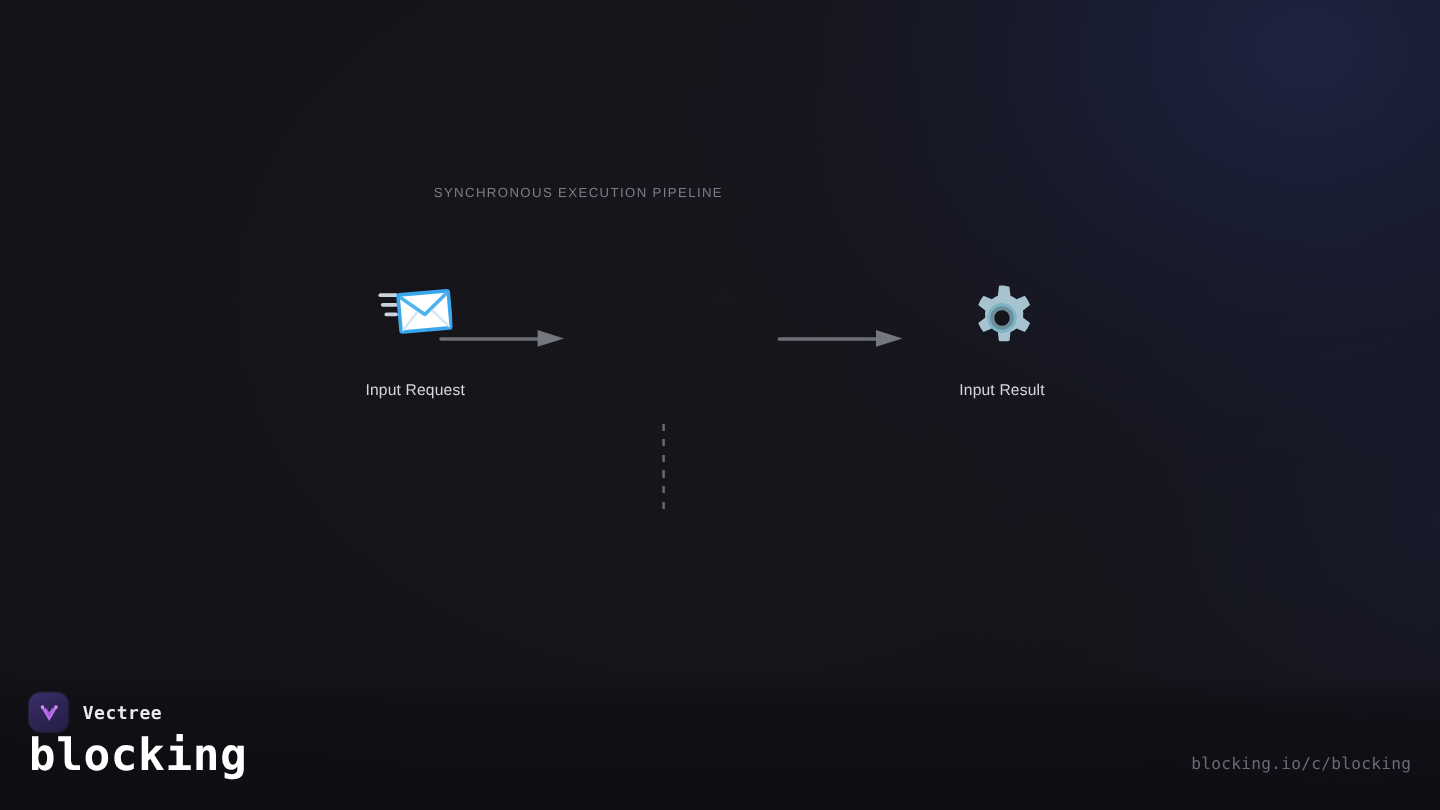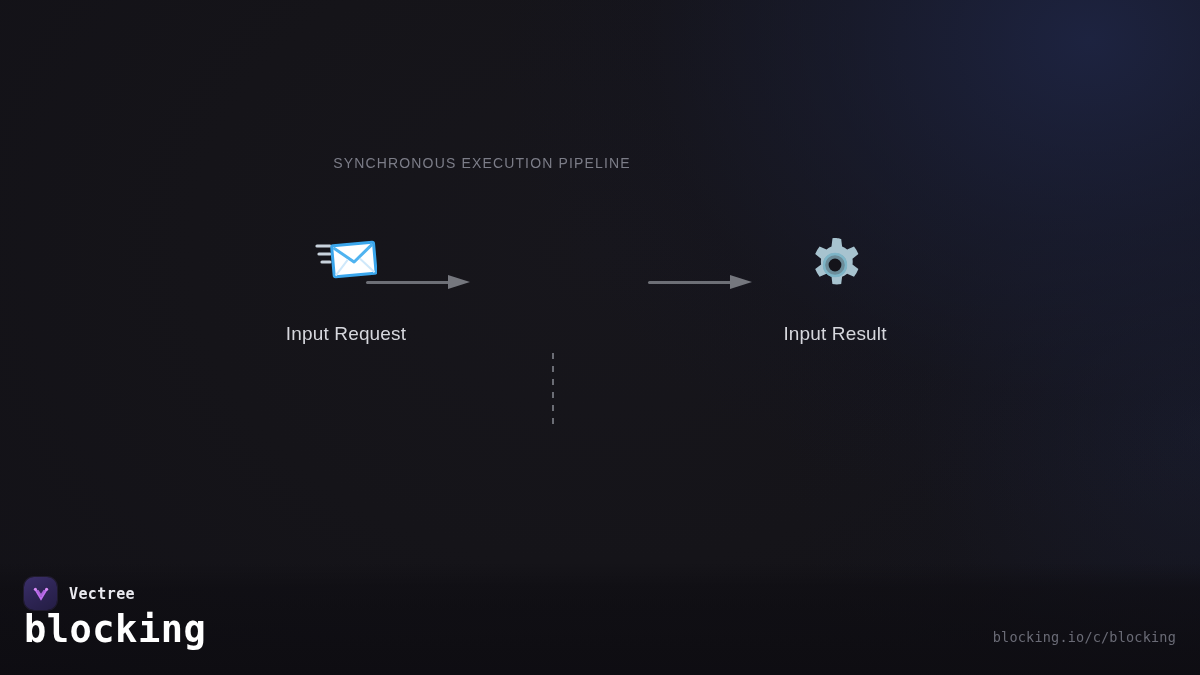--- a/index.html
+++ b/index.html
@@ -18,43 +18,43 @@
       radial-gradient(760px 620px at 1090px 40px, #1d2340 0%, rgba(26,31,56,0.55) 32%, rgba(20,23,42,0.18) 58%, rgba(18,18,26,0) 78%),
       radial-gradient(520px 520px at 1200px 430px, rgba(30,36,62,0.45) 0%, rgba(22,25,42,0.12) 55%, rgba(18,18,26,0) 80%),
       radial-gradient(900px 700px at 600px 250px, #17161c 0%, #151419 45%, #121117 100%);
     overflow:hidden;
   }
 
   
   #pipeline-title {
     position:absolute; left:0; top:155px; width:964px;
     text-align:center;
-    font-size:14px;
+    font-size:11px;
     letter-spacing:1.15px;
     color:#7c7d88;
     font-family:"Liberation Sans", sans-serif;
     white-space:nowrap;
   }
 
   
   .node {
     position:absolute;
     width:160px;
     margin-left:-80px;
     text-align:center;
   }
   .node-icon {
     height:58px;
     line-height:58px;
     font-size:46px;
     user-select:none;
   }
   .node-label {
-    margin-top:28px;
-    font-size:19px;
+    margin-top:22px;
+    font-size:13px;
     color:#d6d7dd;
     letter-spacing:0.15px;
     white-space:nowrap;
   }
 
   #node-input   { left:346px; top:237px; }
   #node-block   { left:553px; top:237px; }
   #node-result  { left:835px; top:237px; }
   #node-latency { left:553px; top:435px; }
 

